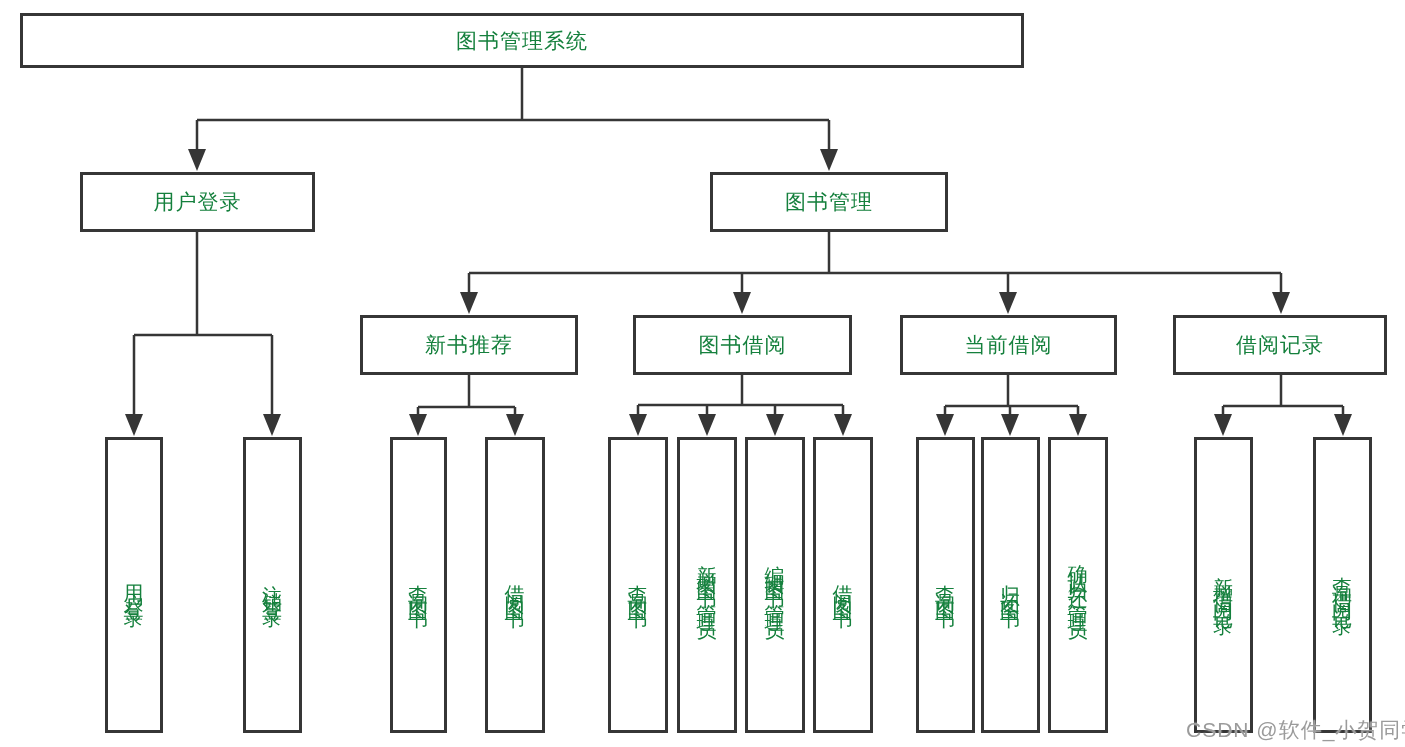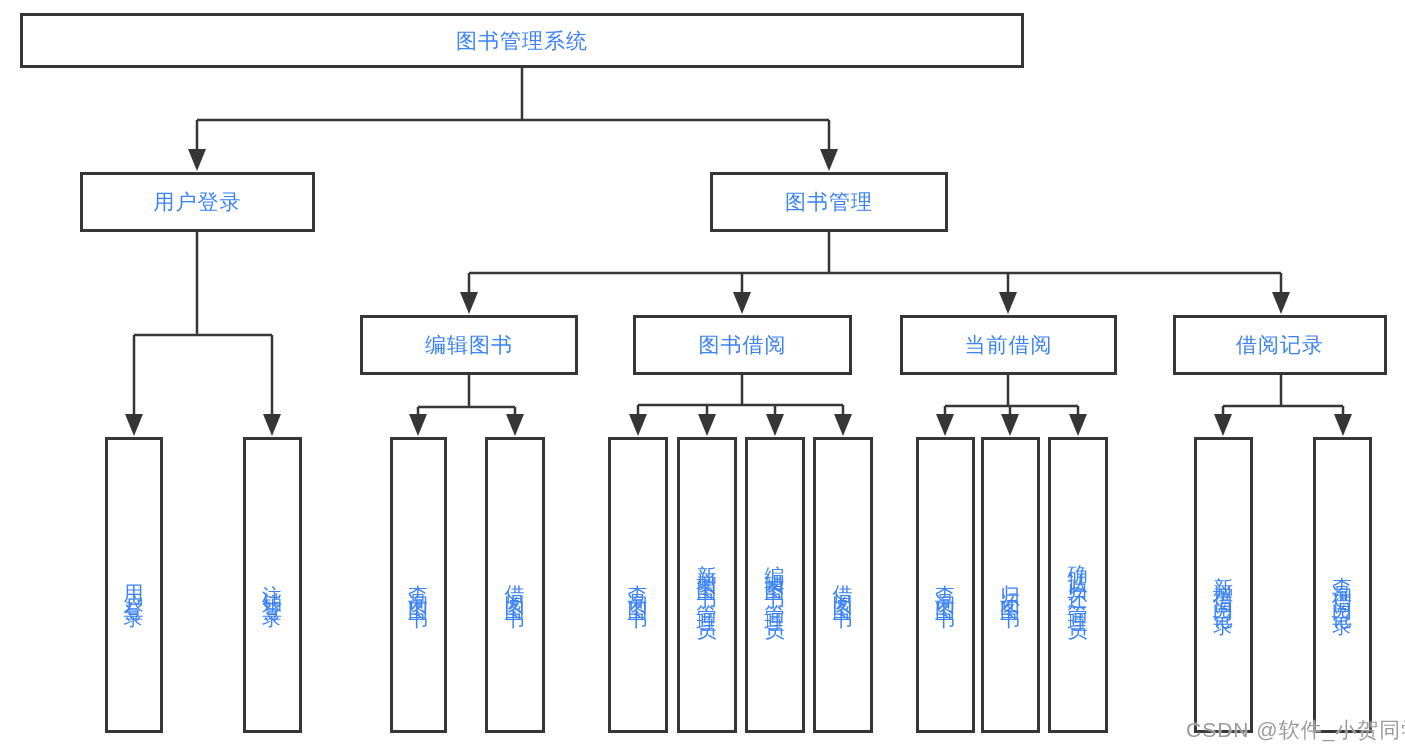--- a/index.html
+++ b/index.html
@@ -18,21 +18,21 @@
     pointer-events: none;
   }
   .box {
     position: absolute;
     box-sizing: border-box;
     border: 3px solid #363636;
     background: #ffffff;
     display: flex;
     align-items: center;
     justify-content: center;
-    color: #3b82f6;
+    color: #15803d;
   }
   .h-label {
     font-size: 21px;
     letter-spacing: 1px;
     white-space: nowrap;
   }
   .v-label {
     writing-mode: vertical-rl;
     text-orientation: mixed;
     font-size: 20px;
@@ -108,21 +108,21 @@
   </div>
 
   <div class="box" style="left:80px; top:172px; width:235px; height:60px;">
     <span class="h-label">用户登录</span>
   </div>
   <div class="box" style="left:710px; top:172px; width:238px; height:60px;">
     <span class="h-label">图书管理</span>
   </div>
 
   <div class="box" style="left:360px; top:315px; width:218px; height:60px;">
-    <span class="h-label">编辑图书</span>
+    <span class="h-label">新书推荐</span>
   </div>
   <div class="box" style="left:900px; top:315px; width:217px; height:60px;">
     <span class="h-label">当前借阅</span>
   </div>
   <div class="box" style="left:633px; top:315px; width:219px; height:60px;">
     <span class="h-label">图书借阅</span>
   </div>
   <div class="box" style="left:1173px; top:315px; width:214px; height:60px;">
     <span class="h-label">借阅记录</span>
   </div>

